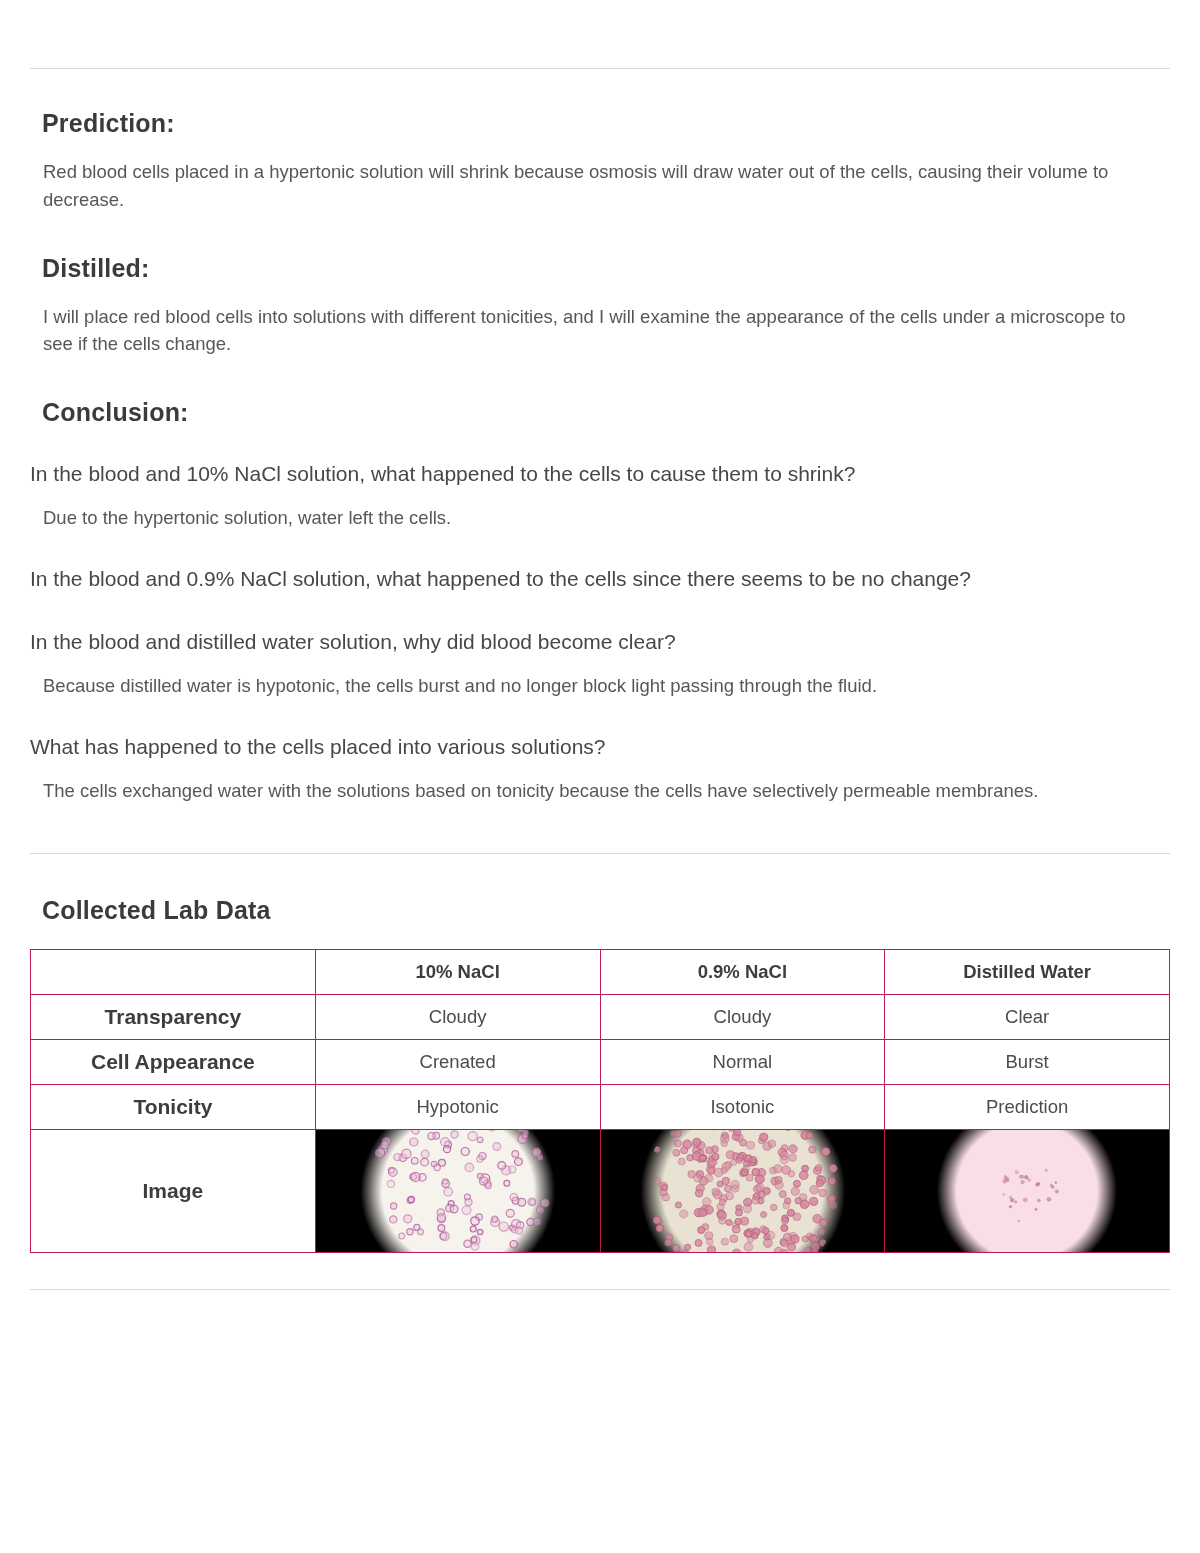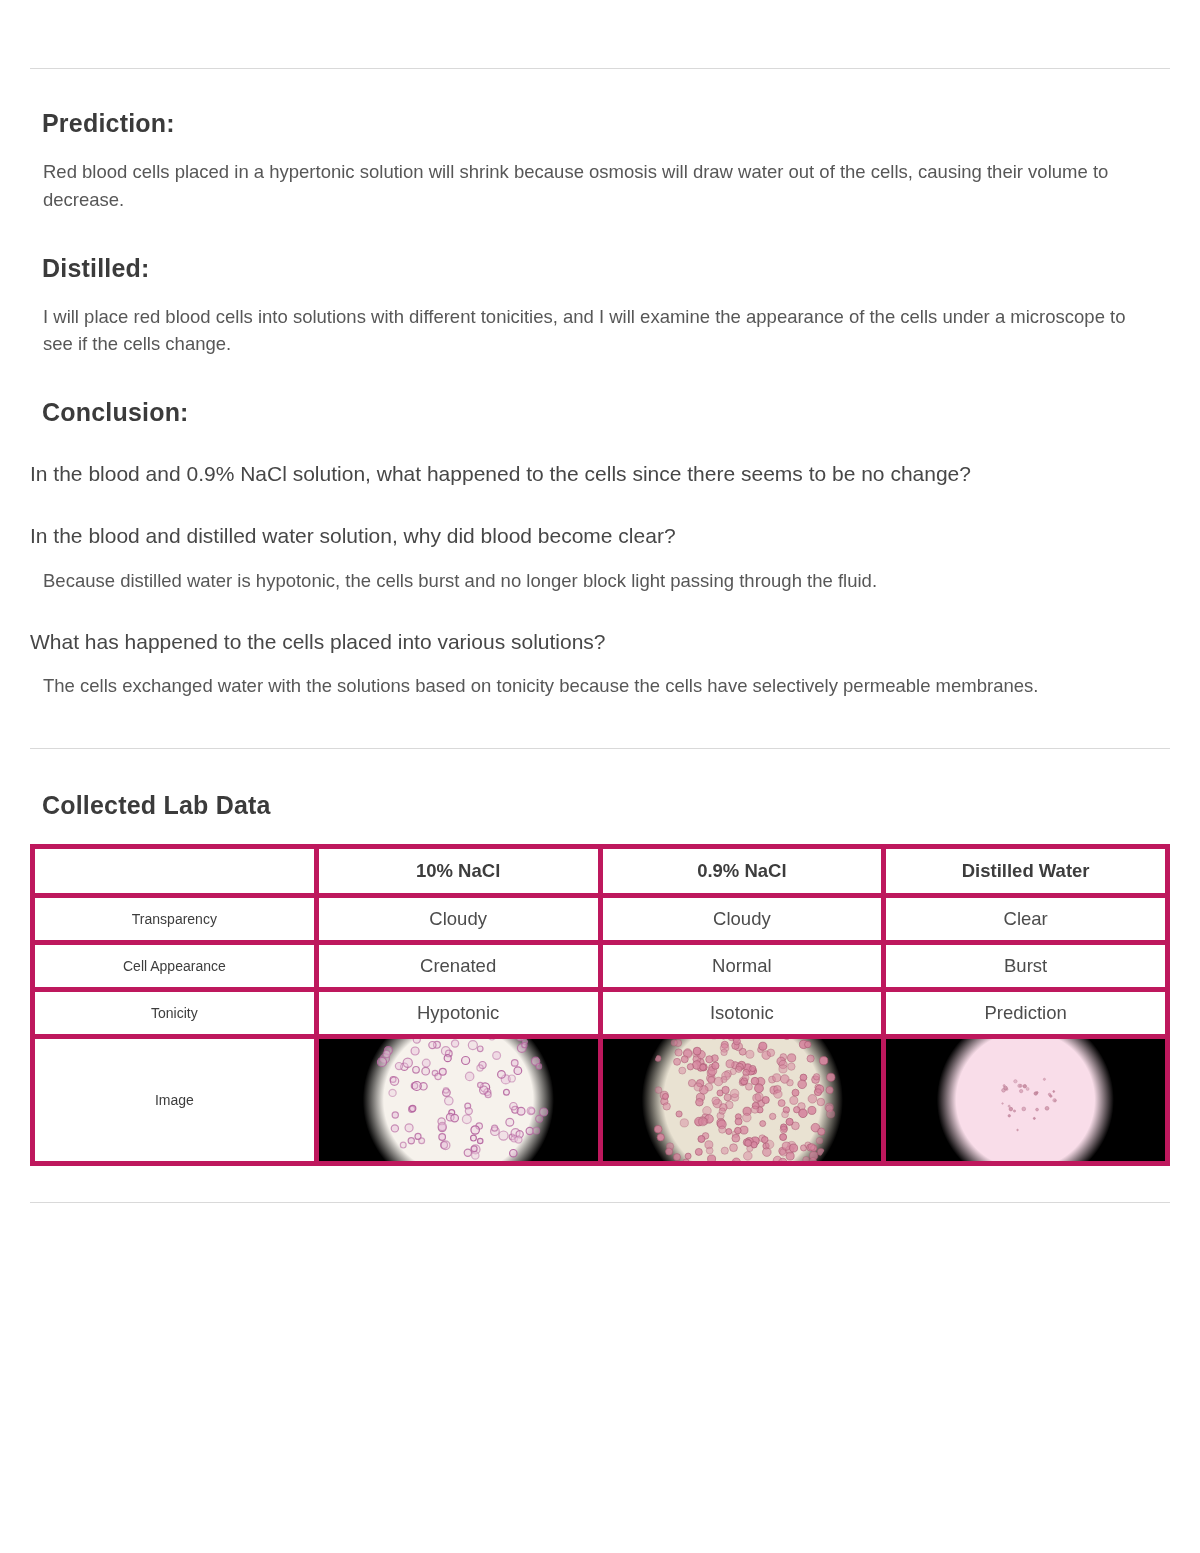--- a/index.html
+++ b/index.html
@@ -47,33 +47,33 @@
   .divider.mid { margin-top: 48px; }
   .divider.bottom { margin-top: 36px; }
   .lab-heading { margin-top: 42px; }
   table.lab-table {
     width: 100%;
     border-collapse: collapse;
     table-layout: fixed;
     margin-top: 24px;
   }
   table.lab-table th, table.lab-table td {
-    border: 5px solid #be185d;
+    border: 1px solid #be185d;
     text-align: center;
     vertical-align: middle;
   }
   table.lab-table th.col-header {
     font-size: 18.5px;
     font-weight: bold;
     color: #3d3d3d;
     padding: 11px 6px;
   }
   table.lab-table th.row-label {
-    font-size: 14px;
-    font-weight: normal;
+    font-size: 21px;
+    font-weight: bold;
     color: #3d3d3d;
     padding: 10px 6px;
     width: 25%;
   }
   table.lab-table td.value-cell {
     font-size: 18.5px;
     color: #4c4c4c;
     padding: 10px 0;
   }
   tr.image-row { height: 122px; }
@@ -99,20 +99,22 @@
 
   <section>
     <h2 class="sec-heading">Distilled:</h2>
     <p class="body-text">I will place red blood cells into solutions with different tonicities, and I will examine the appearance of the cells under a microscope to see if the cells change.</p>
   </section>
 
   <section>
     <h2 class="sec-heading">Conclusion:</h2>
 
     <div>
+      <p class="question">In the blood and 10% NaCl solution, what happened to the cells to cause them to shrink?</p>
+      <p class="answer">Due to the hypertonic solution, water left the cells.</p>
     </div>
 
     <div>
       <p class="question">In the blood and 0.9% NaCl solution, what happened to the cells since there seems to be no change?</p>
     </div>
 
     <div>
       <p class="question">In the blood and distilled water solution, why did blood become clear?</p>
       <p class="answer">Because distilled water is hypotonic, the cells burst and no longer block light passing through the fluid.</p>
     </div>

